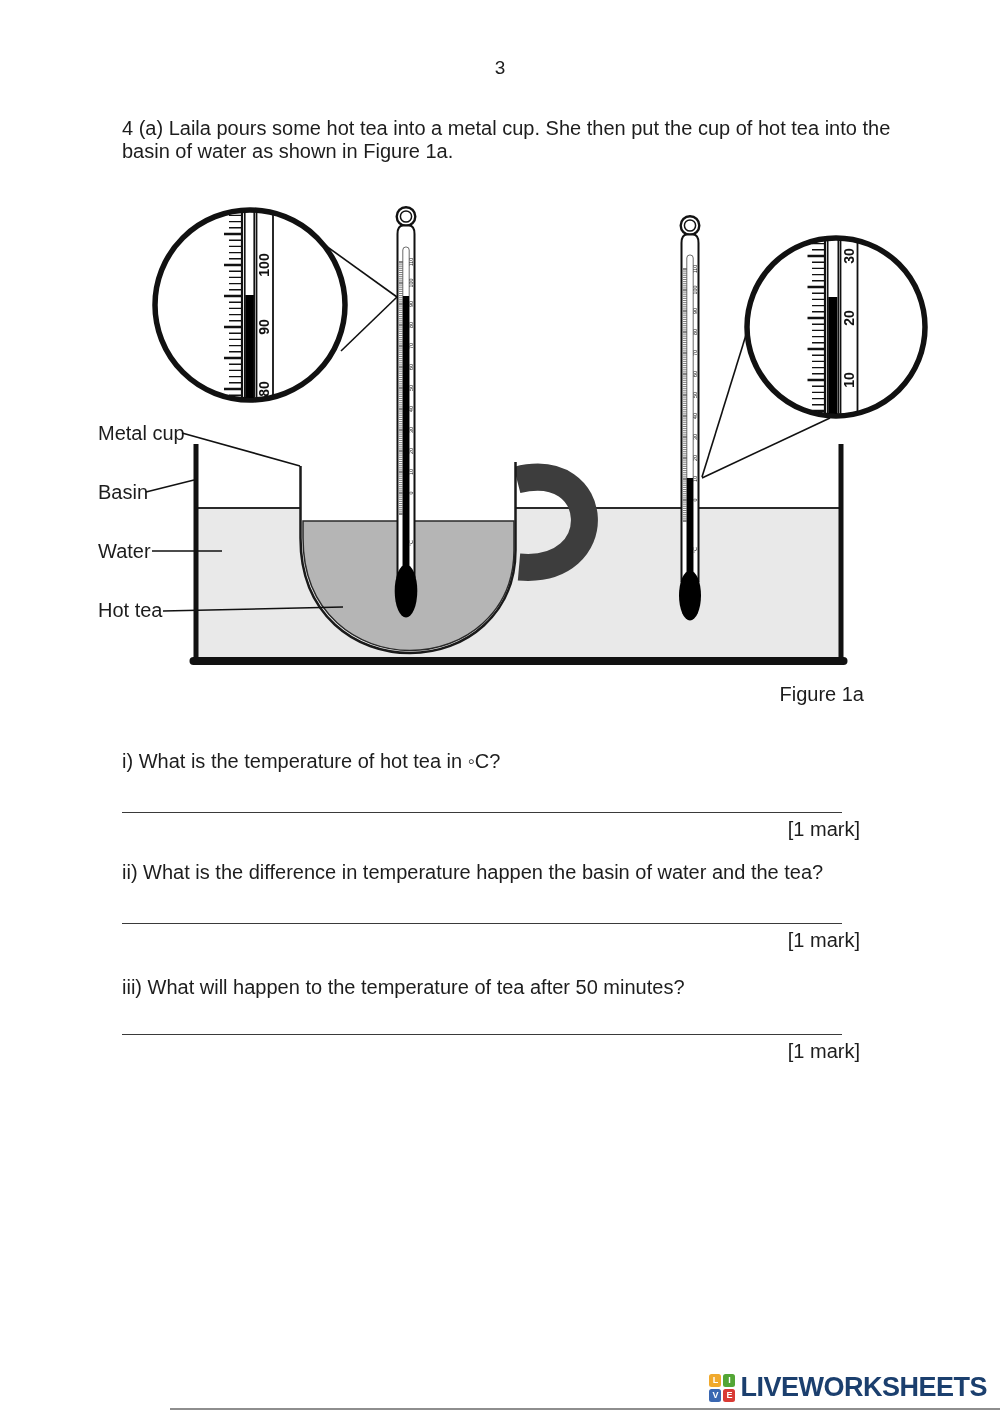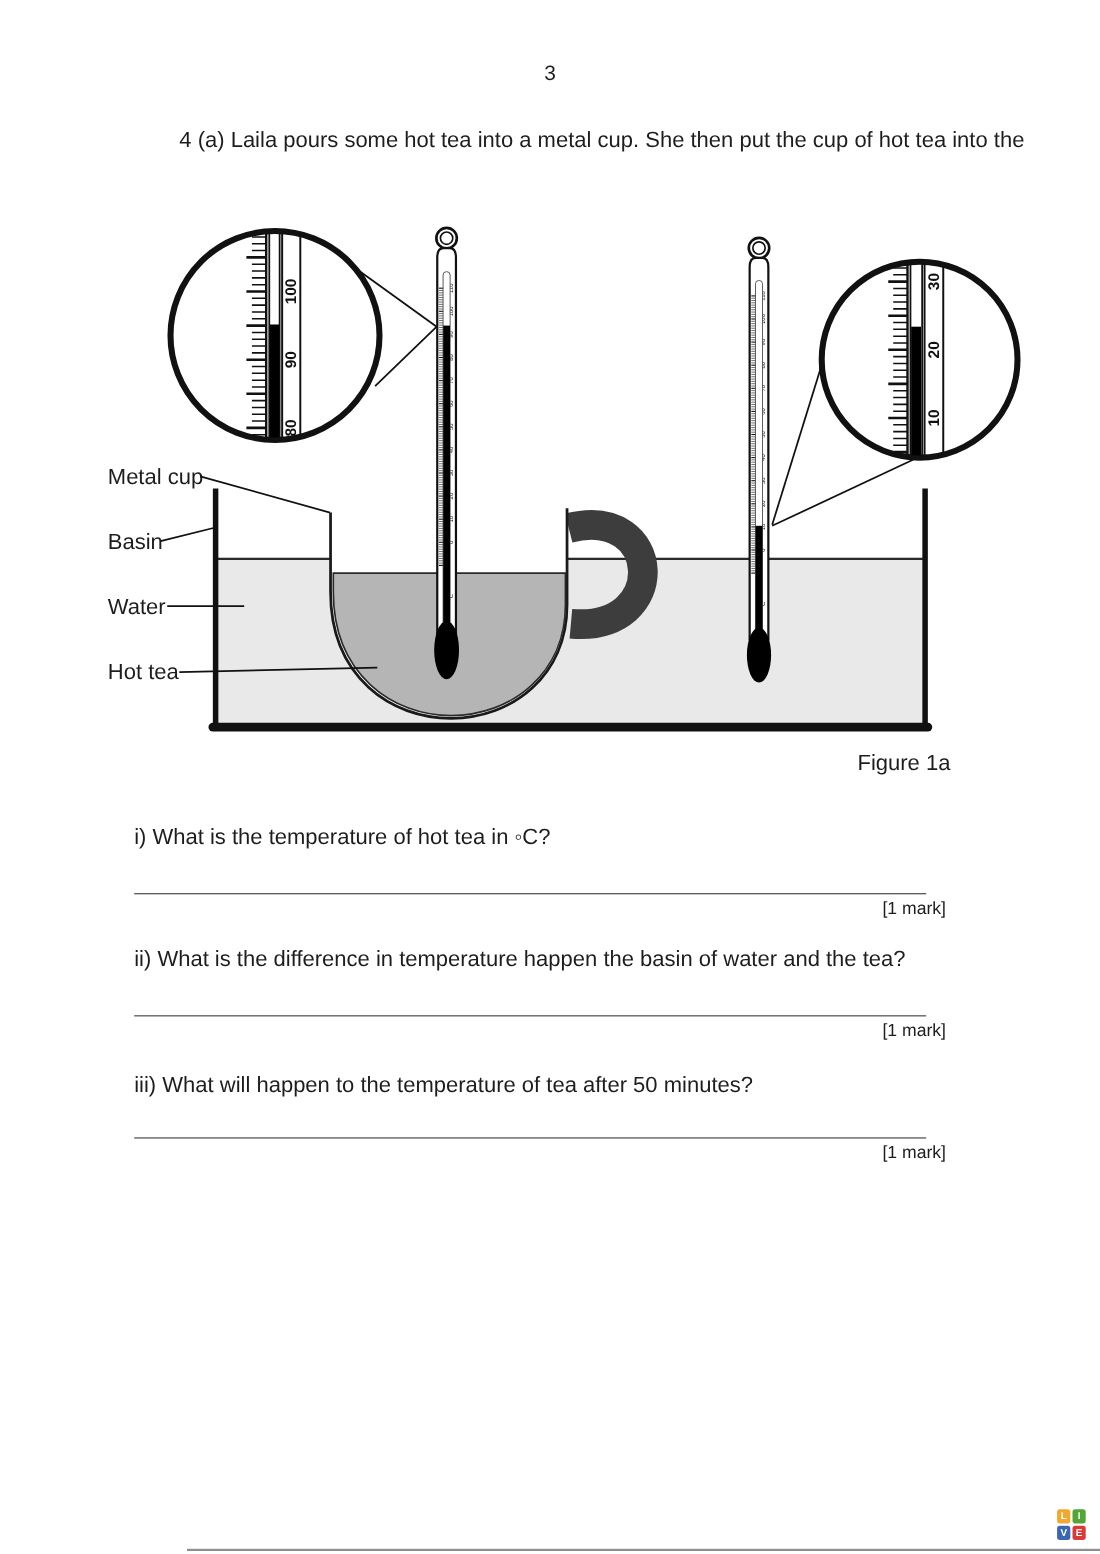--- a/index.html
+++ b/index.html
@@ -3,41 +3,42 @@
 <meta charset="utf-8">
 <style>
   html,body{margin:0;padding:0;}
   body{
     width:1000px;height:1413px;position:relative;background:#ffffff;
     font-family:"Liberation Sans", sans-serif;color:#1d1d1d;overflow:hidden;
   }
   .abs{position:absolute;}
   .body-text{font-size:20px;line-height:23px;}
   .page-number{top:57px;left:0;width:1000px;text-align:center;font-size:19px;}
-  .intro{left:122px;top:117px;width:780px;margin-left:41px;}
+  .intro{left:122px;top:117px;width:780px;}
   .caption{top:683px;left:0;width:864px;text-align:right;font-size:20px;}
   .q-text{left:122px;font-size:20px;text-align:right;}
   .answer-line{left:122px;width:720px;height:0;border-bottom:1.6px solid #3a3a3a;}
-  .mark{left:122px;width:738px;text-align:right;font-size:16px;}
+  .mark{left:122px;width:738px;text-align:right;font-size:20px;}
   .figure-svg{left:0;top:200px;}
   .footer{top:1372px;right:13px;display:flex;align-items:center;gap:5px;}
   .lw-icon{width:26px;height:28px;display:grid;grid-template-columns:1fr 1fr;grid-template-rows:1fr 1fr;gap:2px;}
   .lw-cell{border-radius:2.5px;display:flex;align-items:center;justify-content:center;
            color:#fff;font-size:9px;font-weight:bold;line-height:1;}
   .brand{font-size:27px;font-weight:bold;letter-spacing:-0.5px;}
   .bottom-line{top:1408px;left:170px;width:830px;height:2px;background:#8e8e8e;}
   svg text{font-family:"Liberation Sans", sans-serif;}
 </style>
 </head>
 <body>
 
 <div class="abs page-number">3</div>
 
 <div class="abs intro body-text">
   <div>4 (a) Laila pours some hot tea into a metal cup. She then put the cup of hot tea into the</div>
+  <div>basin of water as shown in Figure 1a.</div>
 </div>
 
 <svg class="abs figure-svg" width="1000" height="480" viewBox="0 200 1000 480">
   <defs>
     <clipPath id="clipL">
         <circle cx="250" cy="305" r="93"></circle>
       </clipPath>
     <clipPath id="clipR">
         <circle cx="836" cy="327" r="87"></circle>
       </clipPath>
@@ -482,14 +483,15 @@
 <div class="abs answer-line" style="top:1034px"></div>
 <div class="abs mark" style="top:1040px">[1 mark]</div>
 
 <div class="abs footer">
   <div class="lw-icon" id="lw-icon">
       <div class="lw-cell" style="background: rgb(240, 169, 45);">L</div>
       <div class="lw-cell" style="background: rgb(83, 166, 53);">I</div>
       <div class="lw-cell" style="background: rgb(58, 103, 177);">V</div>
       <div class="lw-cell" style="background: rgb(217, 58, 53);">E</div>
     </div>
+  <div class="brand" id="lw-brand" style="color: rgb(27, 63, 110);">LIVEWORKSHEETS</div>
 </div>
 <div class="abs bottom-line"></div>
 
 </body></html>

